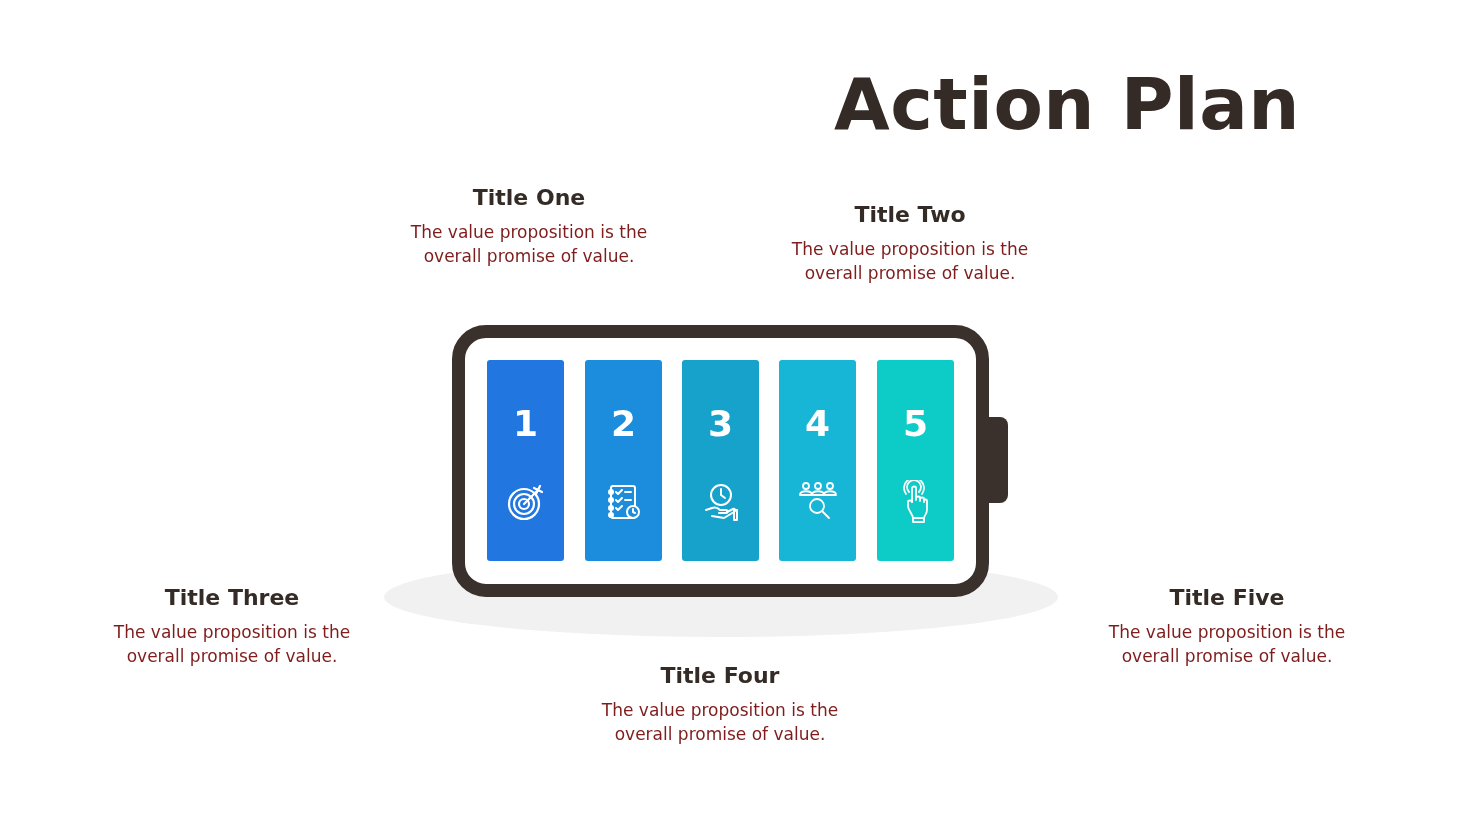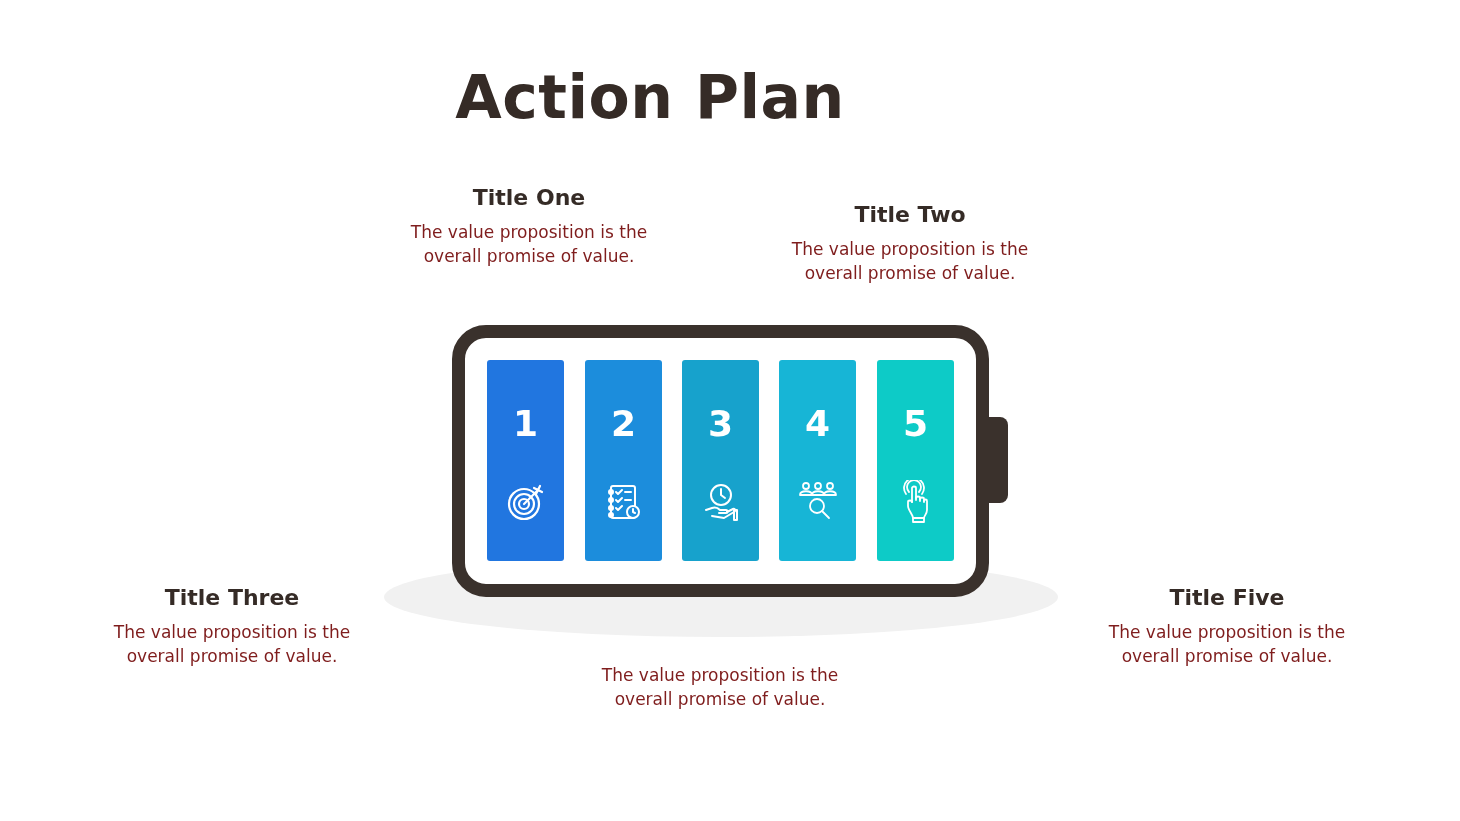--- a/index.html
+++ b/index.html
@@ -1,21 +1,21 @@
 <!DOCTYPE html>
 <html><head>
 <meta charset="utf-8">
 <style>
   * { box-sizing: border-box; margin: 0; padding: 0; }
   html, body { width: 1460px; height: 821px; background: #ffffff; overflow: hidden; }
   body { position: relative; font-family: "DejaVu Sans", "Liberation Sans", sans-serif; color: #3a302b; }
 
   .page-title {
-    position: absolute; left: 0; top: 62px; width: 1300px; text-align: center;
-    font-size: 60px; font-weight: bold; color: #352b26; letter-spacing: 0.5px;
+    position: absolute; left: 0; top: 62px; width: 1300px; text-align: right;
+    font-size: 72px; font-weight: bold; color: #352b26; letter-spacing: 0.5px;
   }
 
   .callout { position: absolute; width: 300px; text-align: center; }
   .callout .c-title { font-size: 22px; font-weight: bold; color: #352b26; margin-bottom: 10px; }
   .callout .c-body { font-size: 17px; color: #7f1d1d; line-height: 24px; }
   #c1 { left: 379px; top: 185px; }
   #c2 { left: 760px; top: 202px; }
   #c3 { left: 82px;  top: 585px; }
   #c4 { left: 570px; top: 663px; }
   #c5 { left: 1077px; top: 585px; text-align: center; }
@@ -62,20 +62,21 @@
   </div>
 </div>
 <div class="callout" id="c3">
   <div class="c-title">Title Three</div>
   <div class="c-body">
     <div>The value proposition is the</div>
     <div>overall promise of value.</div>
   </div>
 </div>
 <div class="callout" id="c4">
+  <div class="c-title">Title Four</div>
   <div class="c-body">
     <div>The value proposition is the</div>
     <div>overall promise of value.</div>
   </div>
 </div>
 <div class="callout" id="c5">
   <div class="c-title">Title Five</div>
   <div class="c-body">
     <div>The value proposition is the</div>
     <div>overall promise of value.</div>

